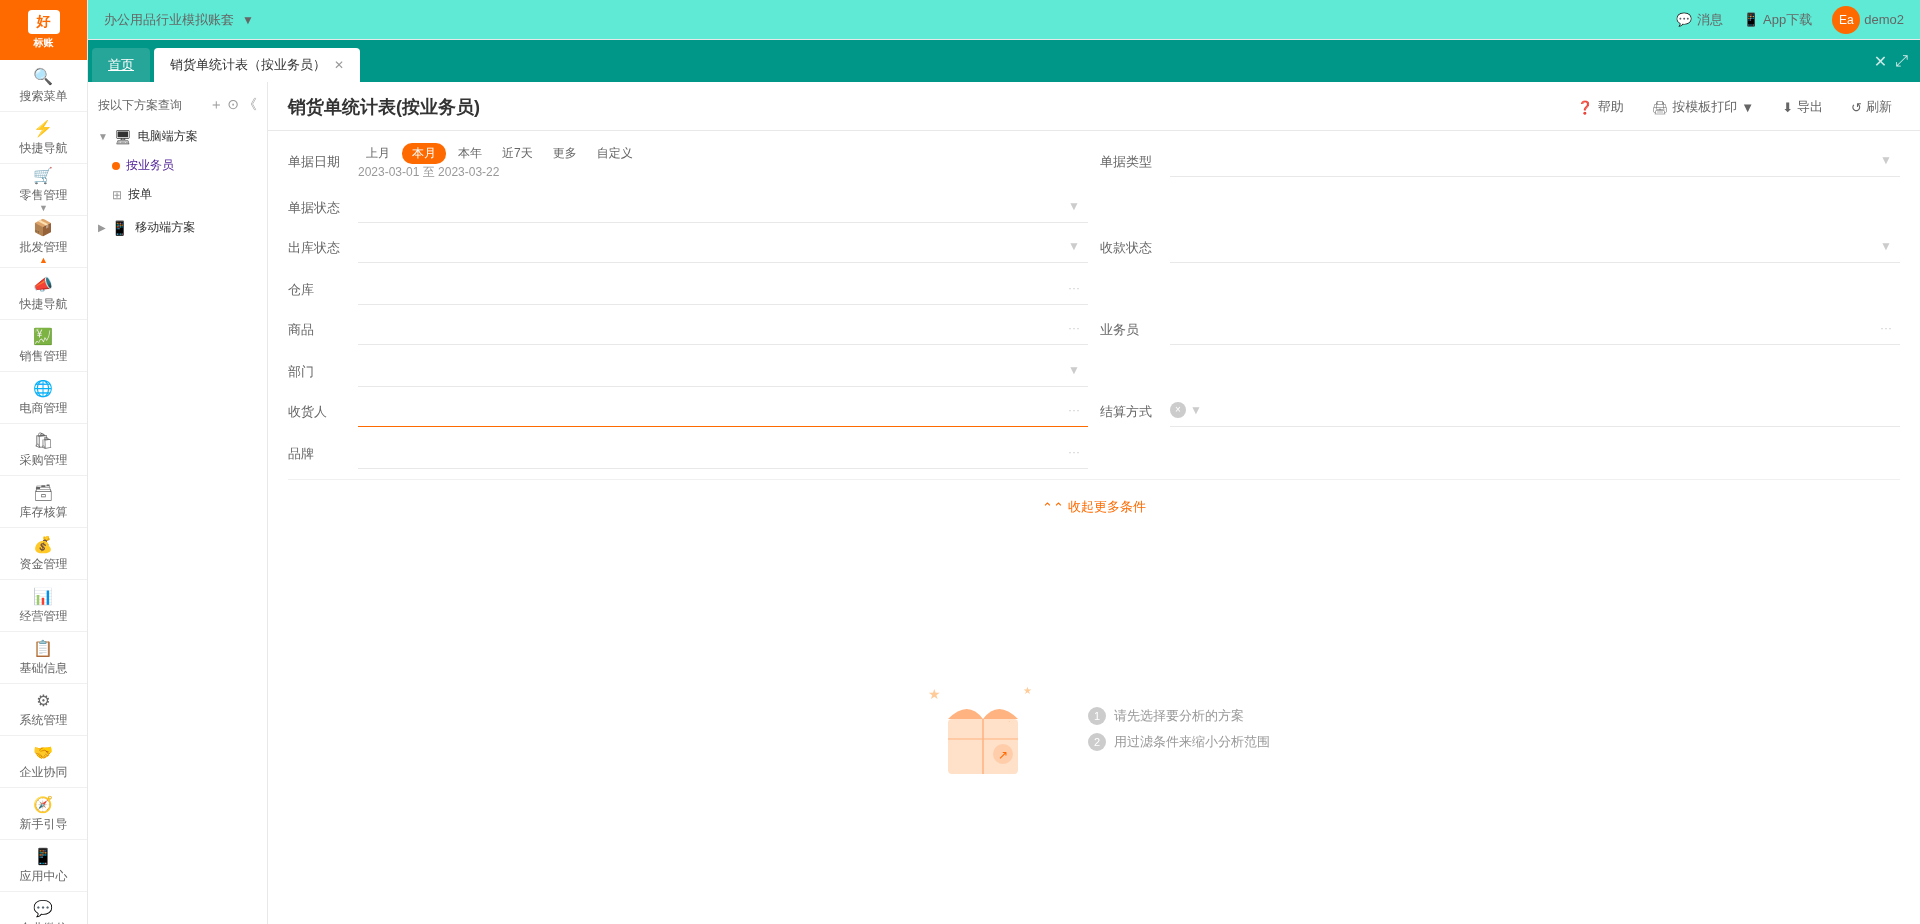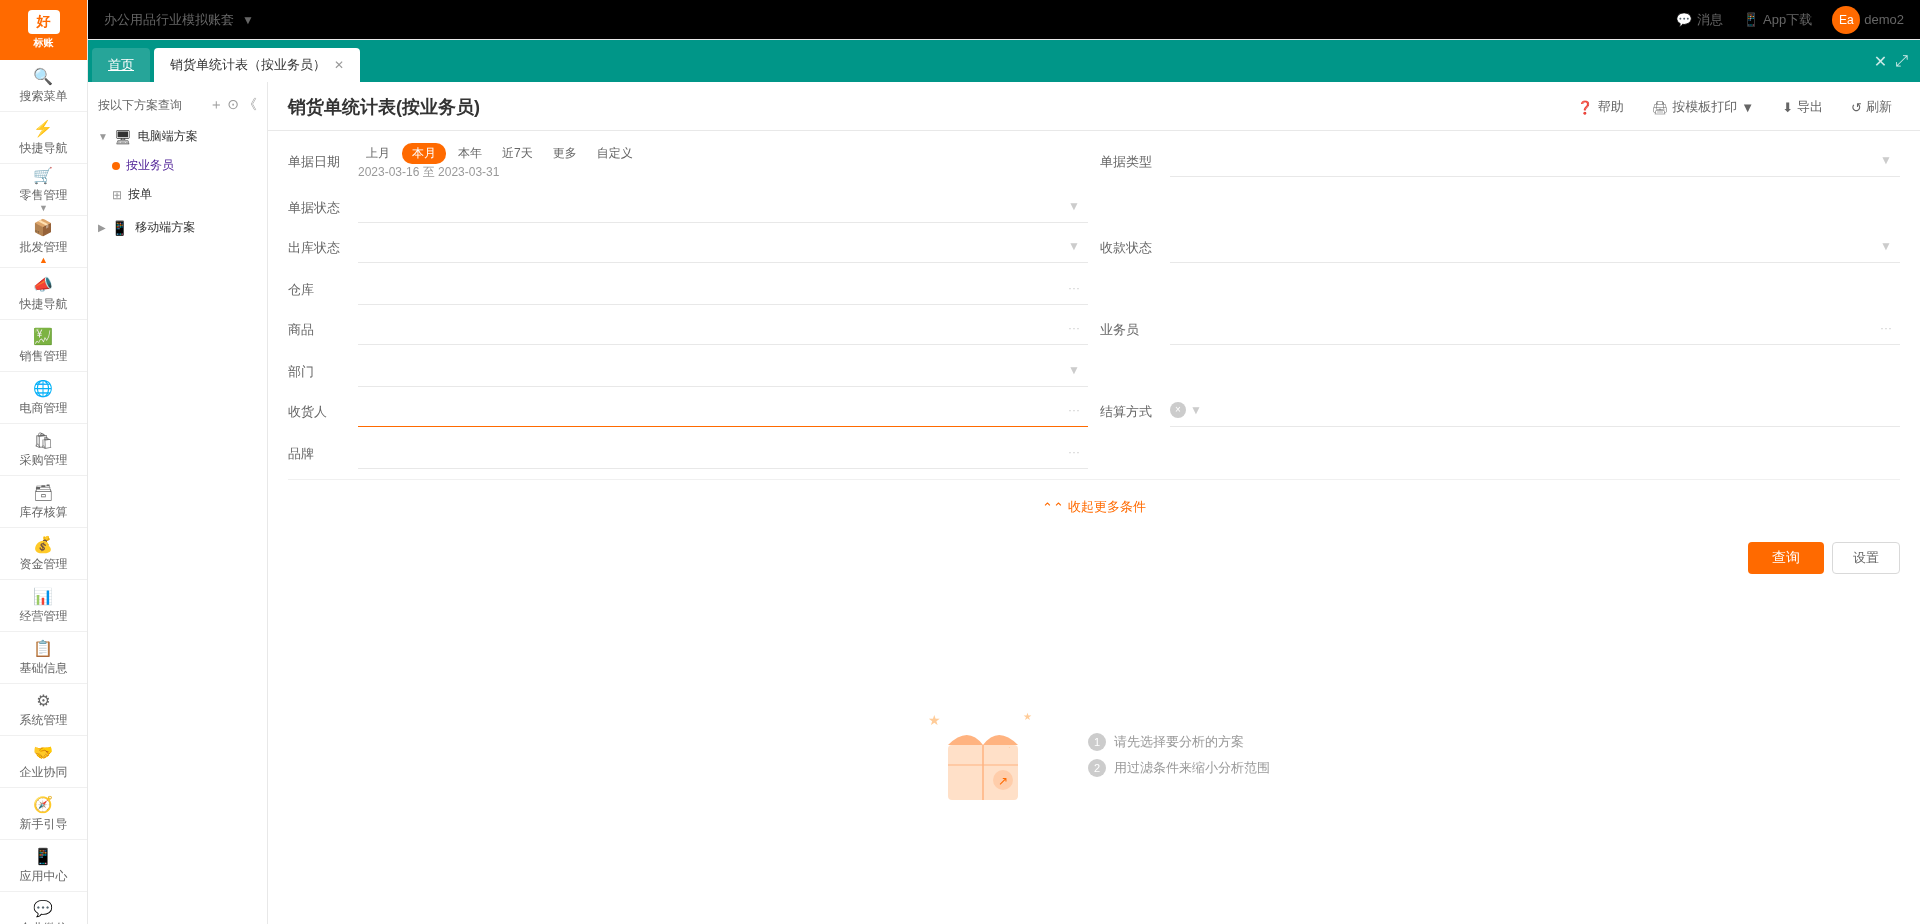--- a/index.html
+++ b/index.html
@@ -72,21 +72,21 @@
       flex: 1;
       display: flex;
       flex-direction: column;
       height: 924px;
       overflow: hidden;
     }
 
     
     .top-bar {
       height: 40px;
-      background: #000000;
+      background: #5eead4;
       display: flex;
       align-items: center;
       justify-content: space-between;
       padding: 0 16px;
       border-bottom: 1px solid #e8e8e8;
       flex-shrink: 0;
       gap: 12px;
     }
     .top-bar-left {
       display: flex;
@@ -618,21 +618,21 @@
             <span class="filter-label">单据日期</span>
             <div style="display:flex;flex-direction:column;flex:1;">
               <div class="date-tabs">
                 <span class="date-tab">上月</span>
                 <span class="date-tab active">本月</span>
                 <span class="date-tab">本年</span>
                 <span class="date-tab">近7天</span>
                 <span class="date-tab">更多</span>
                 <span class="date-tab">自定义</span>
               </div>
-              <span class="date-range">2023-03-16 至 2023-03-31</span>
+              <span class="date-range">2023-03-01 至 2023-03-22</span>
             </div>
           </div>
 
           <div class="filter-col">
             <span class="filter-label">单据类型</span>
             <div class="filter-field">
               <input type="text" style="">
               <span class="field-icon">▼</span>
             </div>
           </div>
@@ -719,24 +719,20 @@
         </div>
 
         <div style="text-align:center;border-top:1px solid #f0f0f0;padding-top:8px;">
           <span class="collapse-btn">
             <span>⌃⌃</span>
             <span>收起更多条件</span>
           </span>
         </div>
       </div>
 
-      <div class="filter-actions-row">
-        <button class="btn-query">查询</button>
-        <button class="btn-setting">设置</button>
-      </div>
 
       <div class="empty-area">
         <div style="display:flex;align-items:center;gap:40px;">
 
           <div style="position:relative;width:130px;height:120px;">
             <svg width="130" height="120" viewBox="0 0 130 120">
 
               <rect x="30" y="50" width="70" height="55" rx="4" fill="#ffe0c8"></rect>
 
               <path d="M30 50 Q50 30 65 50 Q80 30 100 50 Z" fill="#ffb380"></path>

